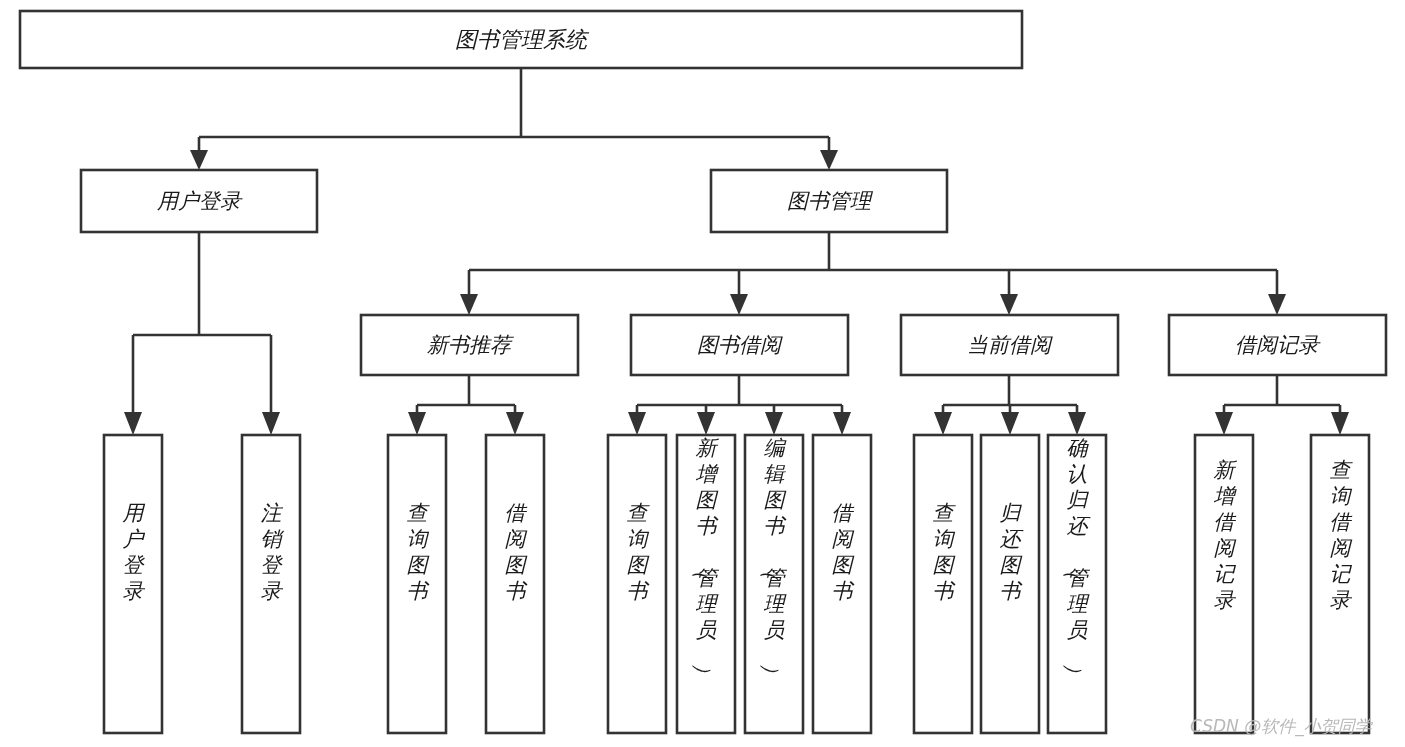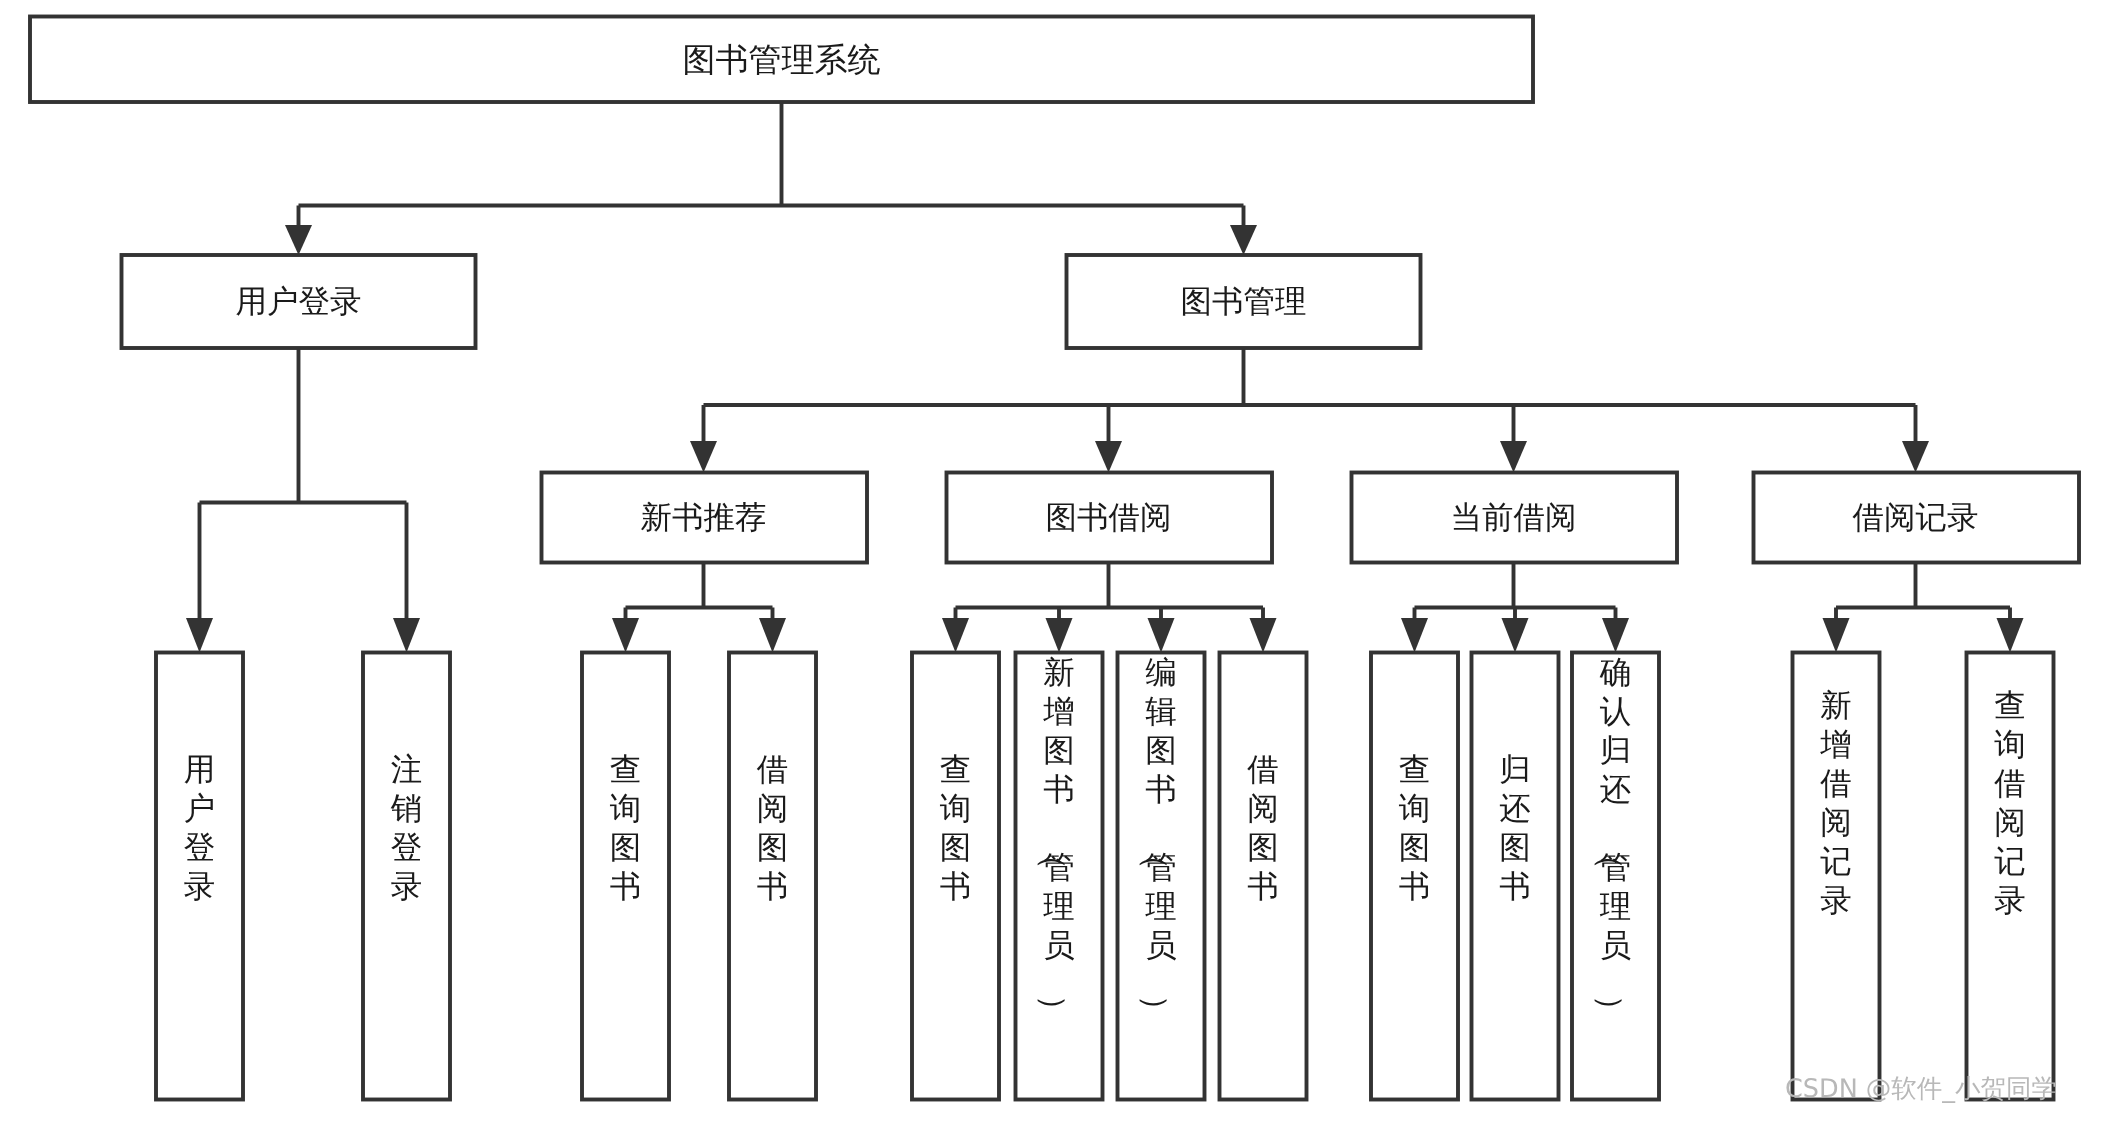--- a/index.html
+++ b/index.html
@@ -14,20 +14,21 @@
     position: relative;
     overflow: hidden;
     font-family: "DejaVu Sans", "Liberation Sans", sans-serif;
   }
   #diagram-root {
     position: absolute;
     left: 0;
     top: 0;
     width: 1405px;
     height: 747px;
+    font-style: italic;
   }
   svg.diagram {
     display: block;
     width: 1405px;
     height: 747px;
     background: #ffffff;
   }
   .node-box {
     fill: #ffffff;
     stroke: #333333;

